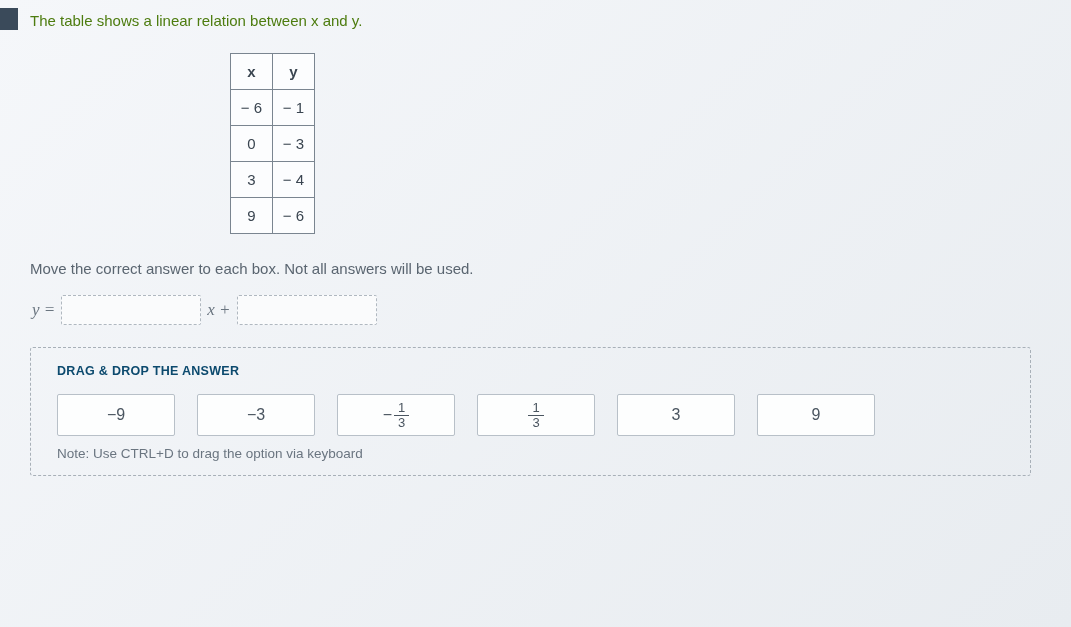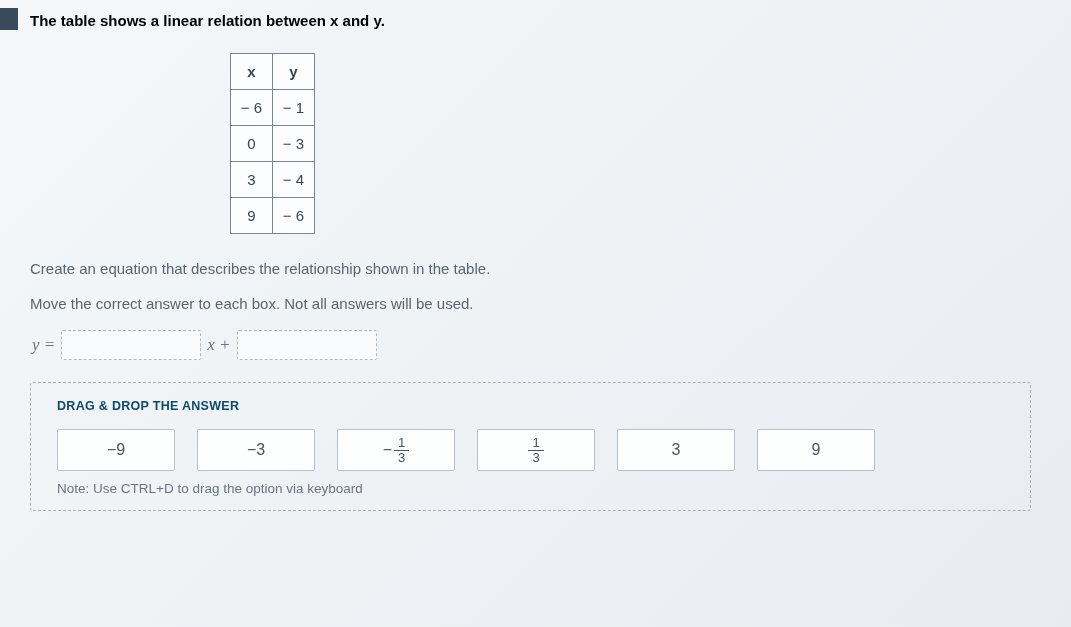--- a/index.html
+++ b/index.html
@@ -19,23 +19,22 @@
     left: 0;
     width: 18px;
     height: 22px;
     background: #3a4a5a;
   }
   .content {
     padding: 12px 30px 0 30px;
   }
   .prompt {
     font-size: 15px;
-    color: #000000;
+    color: #4d7c0f;
     margin: 0 0 24px 0;
-    font-weight: bold;
   }
   .xy-table {
     border-collapse: collapse;
     margin-left: 200px;
     margin-bottom: 26px;
   }
   .xy-table td, .xy-table th {
     border: 1px solid #7a8590;
     width: 42px;
     height: 36px;
@@ -146,21 +145,20 @@
       <td>3</td>
       <td>− 4</td>
     </tr>
     <tr>
       <td>9</td>
       <td>− 6</td>
     </tr>
   </tbody>
     </table>
 
-  <p class="instruction">Create an equation that describes the relationship shown in the table.</p>
   <p class="instruction">Move the correct answer to each box. Not all answers will be used.</p>
 
   <div class="equation-row">
     <span>y =</span>
     <div class="drop-slot"></div>
     <span>x +</span>
     <div class="drop-slot"></div>
   </div>
 
   <div class="answer-panel">

